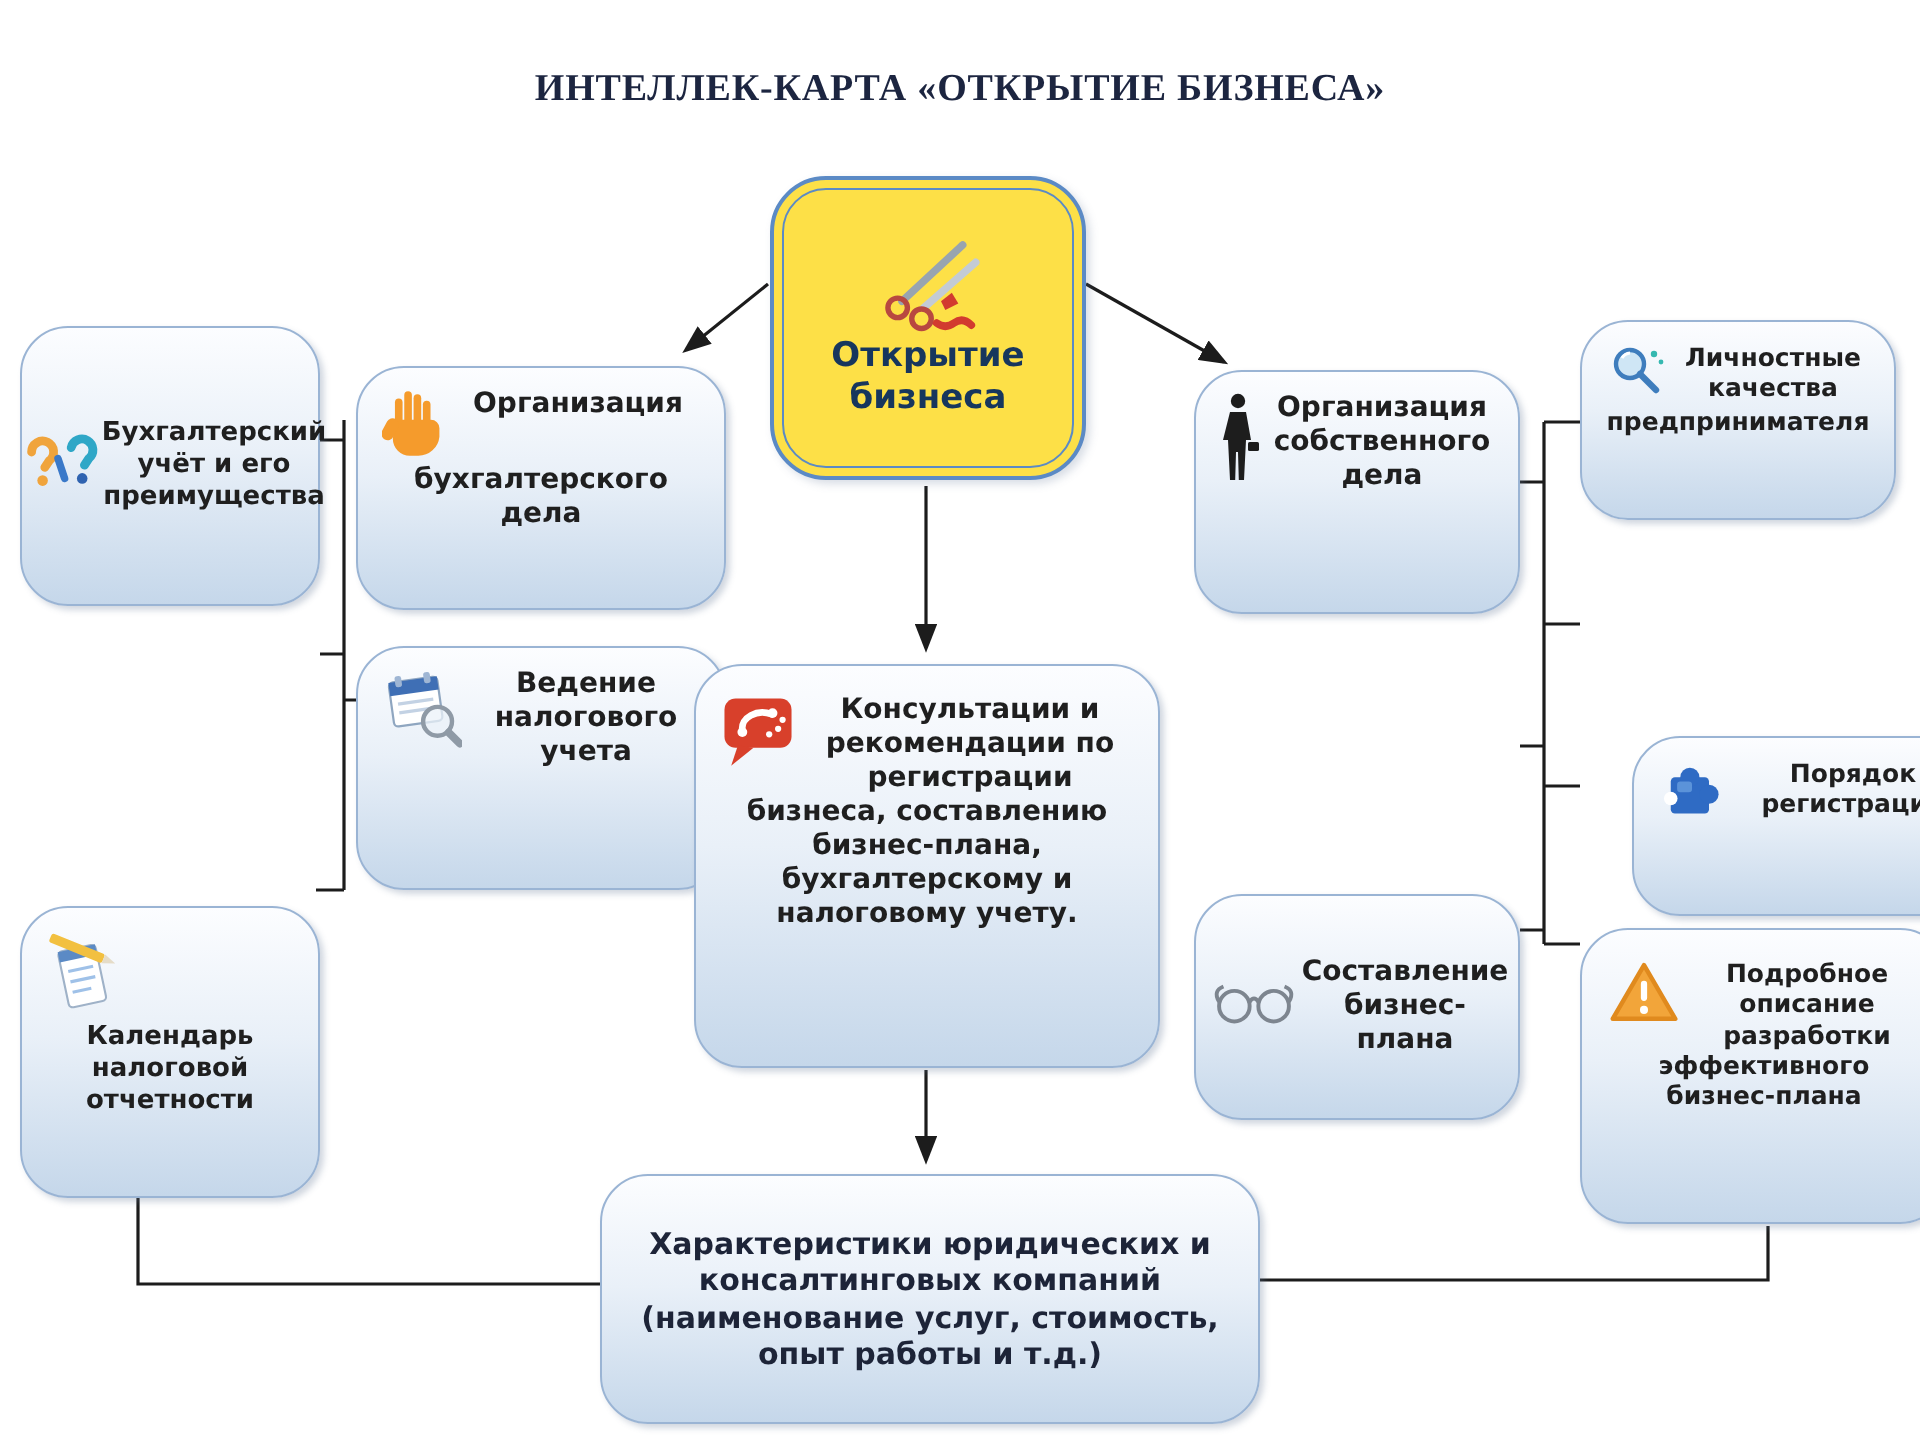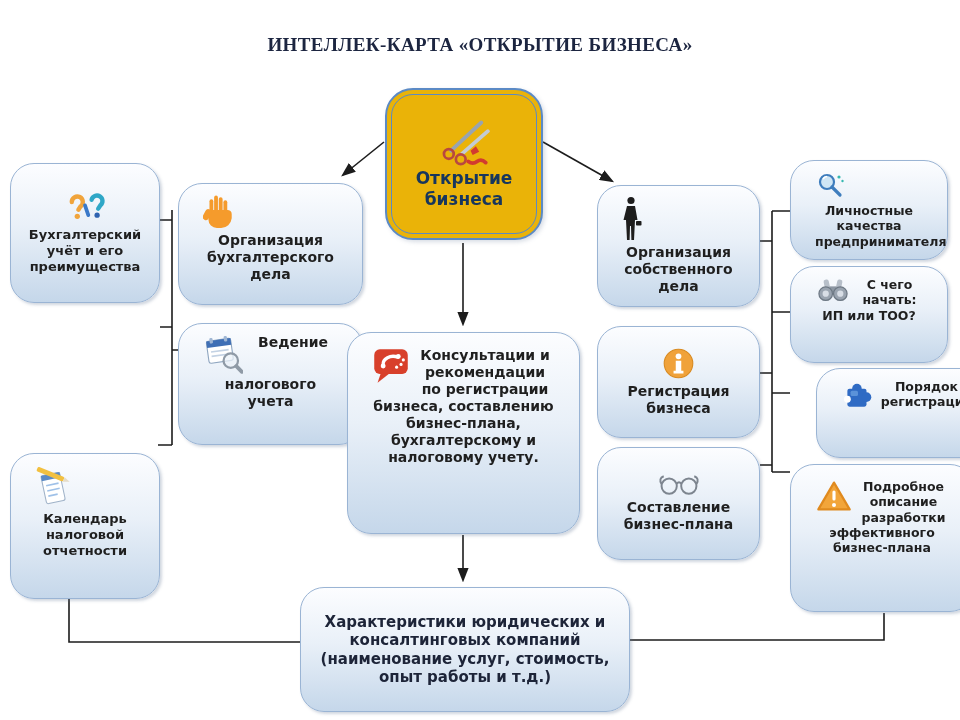--- a/index.html
+++ b/index.html
@@ -6,26 +6,26 @@
   .canvas{position:relative;width:960px;height:720px;background:#ffffff;overflow:hidden;
           font-family:"DejaVu Sans",sans-serif;}
   .title{position:absolute;left:0;top:34px;width:100%;text-align:center;
          font-size:19px;font-weight:bold;letter-spacing:.4px;color:#1c2540;font-family:Liberation Serif, serif;}
   .wires{position:absolute;left:0;top:0;width:960px;height:720px;z-index:1;}
   .box{position:absolute;z-index:2;box-sizing:border-box;
        border:1px solid #9ab4d4;border-radius:24px;
        background:linear-gradient(180deg,#fcfdff 0%,#e9f0f8 45%,#c5d7ea 100%);
        box-shadow:2px 2px 3px rgba(100,120,150,.30);
        color:#1f1f1f;font-weight:bold;text-align:center;line-height:1.22;}
-  .flex{display:flex;flex-direction:column;align-items:center;justify-content:center;padding:6px 8px;}
+  .flex{display:flex;align-items:center;justify-content:center;padding:6px 8px;}
   .flex .ic{margin-bottom:3px;}
-  .fl{display:block;padding:10px 24px;}
+  .fl{display:block;padding:10px 12px;}
   .fl .ic{float:left;margin:0 5px 2px 0;}
   .ic{display:inline-block;line-height:0;}
-  .node{position:absolute;z-index:2;box-sizing:border-box;background:#eab308;
+  .node{position:absolute;z-index:2;box-sizing:border-box;background:#fde047;
         border:2px solid #5b8ac5;border-radius:28px;padding:4px;
         box-shadow:2px 2px 4px rgba(100,120,150,.25);}
   .node .inner{box-sizing:border-box;width:100%;height:100%;border:1.5px solid #5b8ac5;
         border-radius:22px;display:flex;flex-direction:column;align-items:center;
         justify-content:center;text-align:center;}
   .node .lbl{font-size:17px;font-weight:bold;color:#17365d;line-height:1.25;margin-top:2px;}
   .fs13{font-size:13px;} .fs14{font-size:14px;} .fs12{font-size:12.5px;} .fs15{font-size:15px;}
   .bottom-box{color:#1d2438;}
 </style>
 </head>
@@ -156,30 +156,20 @@
     <span class="ic">
       <svg viewBox="0 0 20 46" width="20" height="46">
         <circle cx="9" cy="4.5" r="3.6" fill="#1d1d1d"></circle>
         <path d="M5 10 h8 l2.5 14 h-2.5 l-1 20 h-2.6 l-0.4 -14 h-1 l-0.4 14 h-2.6 l-1 -20 h-2.5 z" fill="#1d1d1d"></path>
         <rect x="14" y="25" width="5.5" height="4.5" rx="0.8" fill="#1d1d1d"></rect>
       </svg>
     </span>
     <span>Организация собственного дела</span>
   </div>
 
-  <div class="box flex fs14" style="left:597px;top:326px;width:163px;height:112px">
-    <span class="ic">
-      <svg viewBox="0 0 30 30" width="33" height="33">
-        <circle cx="15" cy="15" r="13" fill="#f0a23a" stroke="#d88a20" stroke-width="1"></circle>
-        <circle cx="15" cy="8.5" r="2.6" fill="#fff"></circle>
-        <path d="M12.5 12.5 h5 v9 h2 v2.5 h-9 v-2.5 h2 z" fill="#fff"></path>
-      </svg>
-    </span>
-    <span>Регистрация бизнеса</span>
-  </div>
 
   <div class="box flex fs14" style="left:597px;top:447px;width:163px;height:113px">
     <span class="ic">
       <svg viewBox="0 0 44 20" width="48" height="22">
         <g fill="none" stroke="#7d858f" stroke-width="1.8">
           <circle cx="13" cy="11" r="7"></circle>
           <circle cx="31" cy="11" r="7"></circle>
           <path d="M20 9 q2 -3 4 0"></path>
           <path d="M6 9 q-3 -5 2 -7"></path>
           <path d="M38 9 q3 -5 -2 -7"></path>
@@ -195,34 +185,20 @@
         <circle cx="12" cy="11" r="7" fill="#cfe6f5" stroke="#3e7dbd" stroke-width="2.2"></circle>
         <path d="M8 8 a5 5 0 0 1 4 -2.5" stroke="#fff" stroke-width="1.6" fill="none"></path>
         <line x1="17" y1="16" x2="25" y2="24" stroke="#3e7dbd" stroke-width="3.2" stroke-linecap="round"></line>
         <circle cx="24" cy="6" r="1.6" fill="#35b8b0"></circle>
         <circle cx="27.5" cy="10" r="1.2" fill="#35b8b0"></circle>
       </svg>
     </span>
     <span>Личностные качества предпринимателя</span>
   </div>
 
-  <div class="box fl fs12" style="left:790px;top:266px;width:158px;height:97px">
-    <span class="ic">
-      <svg viewBox="0 0 34 24" width="36" height="25">
-        <rect x="8.5" y="2.5" width="5" height="9" rx="2" fill="#b7bfc9" transform="rotate(-12 11 7)"></rect>
-        <rect x="20.5" y="2.5" width="5" height="9" rx="2" fill="#b7bfc9" transform="rotate(12 23 7)"></rect>
-        <rect x="13.5" y="9" width="7" height="6" fill="#8d97a3"></rect>
-        <circle cx="10" cy="16" r="6.5" fill="#9aa4b0" stroke="#6d7884" stroke-width="1.2"></circle>
-        <circle cx="24" cy="16" r="6.5" fill="#9aa4b0" stroke="#6d7884" stroke-width="1.2"></circle>
-        <circle cx="10" cy="16" r="3" fill="#d8dee6"></circle>
-        <circle cx="24" cy="16" r="3" fill="#d8dee6"></circle>
-      </svg>
-    </span>
-    <span>С чего начать: ИП или ТОО?</span>
-  </div>
 
   <div class="box fl fs12" style="left:816px;top:368px;width:182px;height:90px">
     <span class="ic">
       <svg viewBox="0 0 32 30" width="34" height="32">
         <g fill="#2f6bc4">
           <rect x="6" y="9" width="18" height="17" rx="2"></rect>
           <circle cx="15" cy="9" r="4.5"></circle>
           <circle cx="24" cy="17" r="4.5"></circle>
         </g>
         <circle cx="6" cy="19" r="3.2" fill="#fff"></circle>

